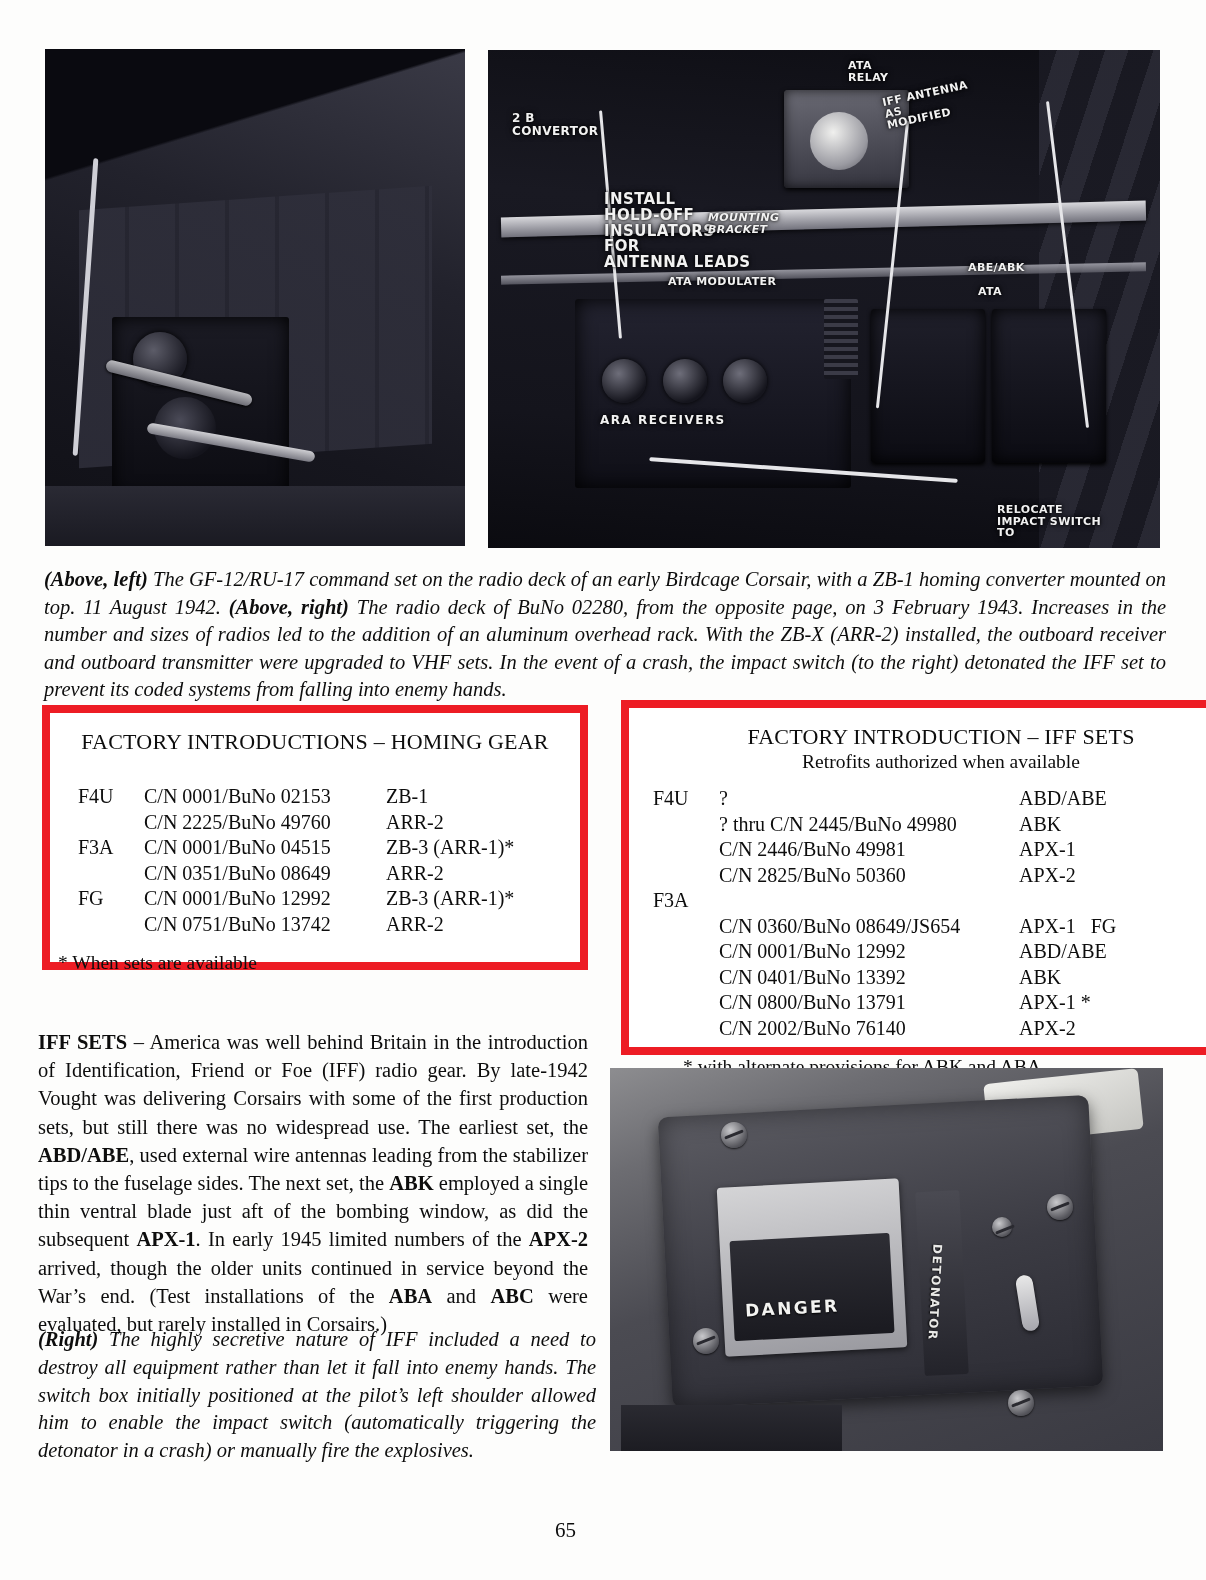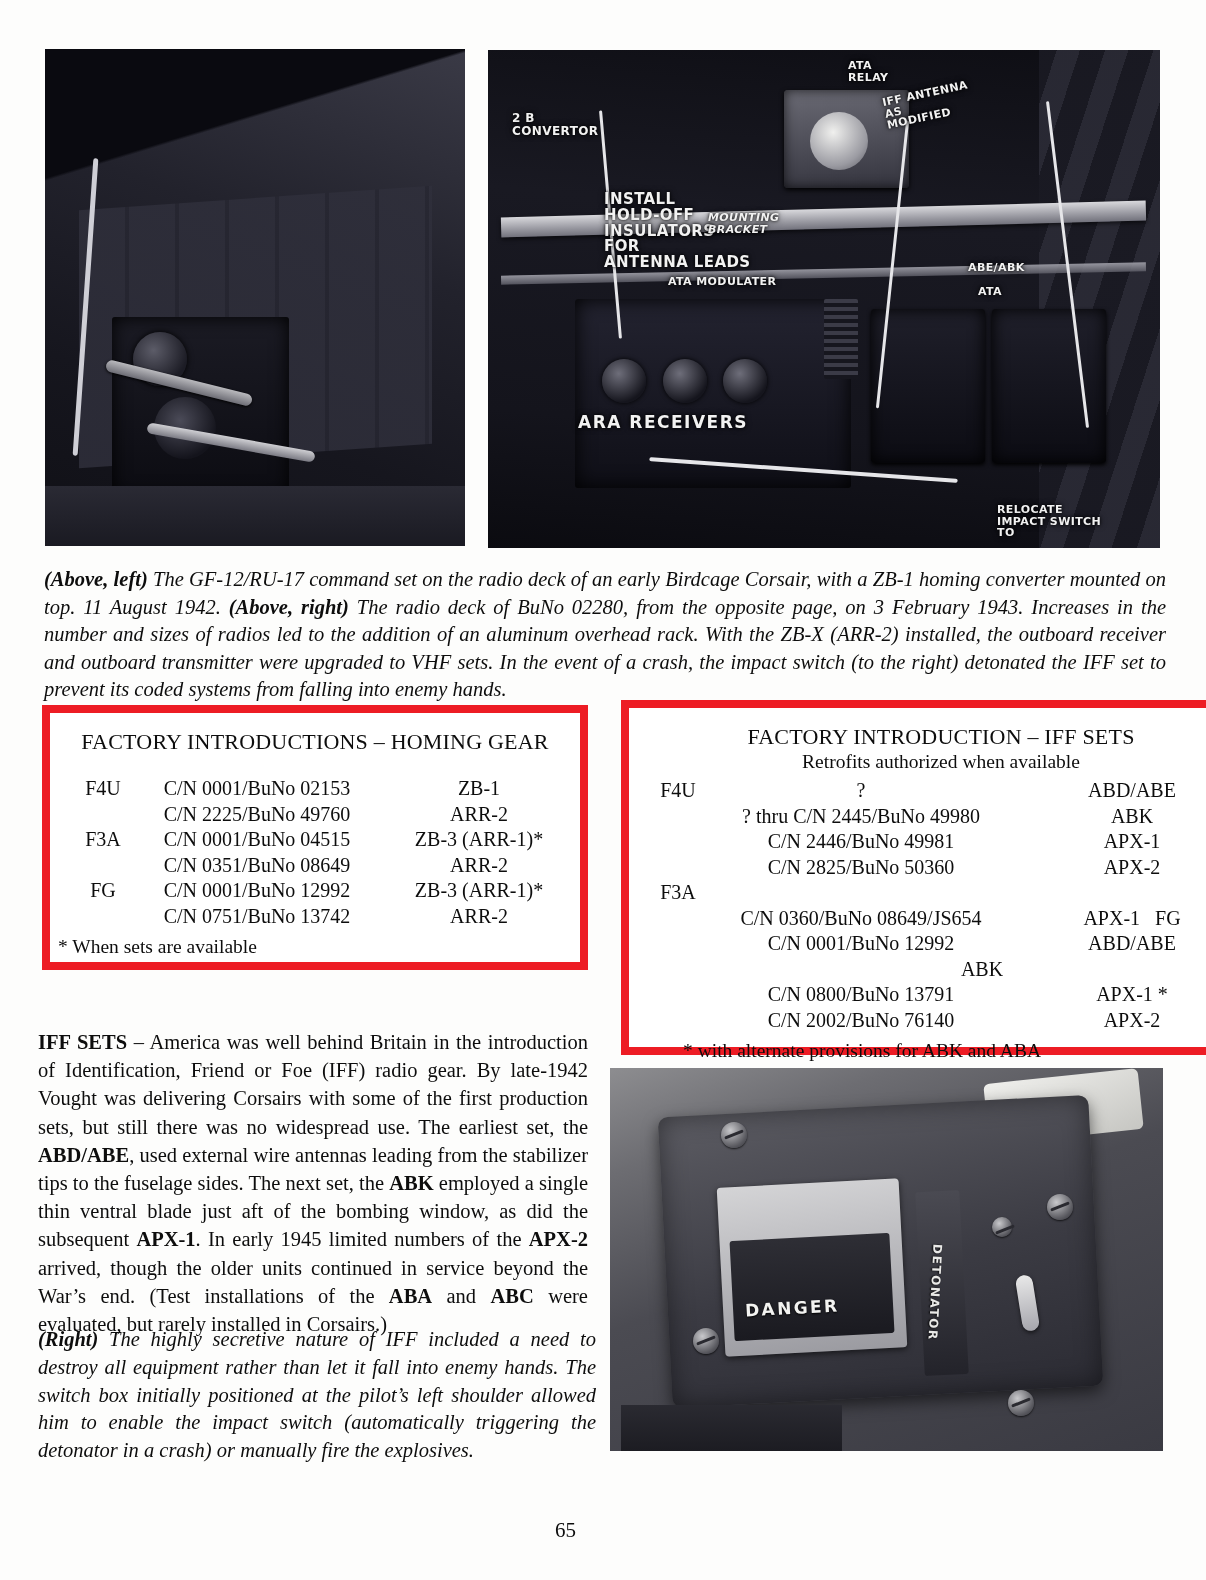--- a/index.html
+++ b/index.html
@@ -270,21 +270,21 @@
     margin: 0;
     padding: 16px 0 0 0;
   }
   .tbl-sub {
     text-align: center;
     font-size: 19.5px;
     margin: 0;
     padding: 1px 0 0 0;
   }
 
-  .rowlist { margin: 0; padding: 0; list-style: none; text-align: center; }
+  .rowlist { margin: 8px; padding: 0; list-style: none; }
   .trow {
     display: flex;
     font-size: 20px;
     line-height: 25.5px;
     white-space: pre;
   }
   .c-model { width: 66px; flex: 0 0 66px; }
   .box-homing .c-model { padding-left: 20px; }
   .box-iff .c-model { padding-left: 16px; }
   .box-homing .c-cn { width: 242px; flex: 0 0 242px; }
@@ -381,21 +381,21 @@
     <div class="annot" style="left:220px;top:162px;font-size:11px;font-style:italic;">MOUNTING
 BRACKET</div>
     <div class="annot" style="left:144px;top:226px;font-size:11px;padding-left:36px;">ATA MODULATER</div>
     <div class="annot" style="left:360px;top:10px;font-size:11px;">ATA
 RELAY</div>
     <div class="annot" style="left:396px;top:38px;font-size:11px;transform:rotate(-12deg);">IFF ANTENNA
 AS
 MODIFIED</div>
     <div class="annot" style="left:480px;top:212px;font-size:11px;">ABE/ABK</div>
     <div class="annot" style="left:490px;top:236px;font-size:11px;">ATA</div>
-    <div class="annot" style="left:90px;top:364px;font-size:17px;letter-spacing:1.5px;">ARA RECEIVERS</div>
+    <div class="annot" style="left:112px;top:364px;font-size:12px;letter-spacing:1.5px;">ARA RECEIVERS</div>
     <div class="annot" style="left:509px;top:454px;font-size:11px;">RELOCATE
 IMPACT SWITCH
 TO</div>
   </div>
 
   <div class="caption-main">
     <b>(Above, left)</b><span>  The GF-12/RU-17 command set on the radio deck of an early Birdcage Corsair, with a ZB-1 homing converter mounted on top.  11 August 1942.  </span><b>(Above, right)</b><span>  The radio deck of BuNo 02280, from the opposite page, on 3 February 1943.  Increases in the number and sizes of radios led to the addition of an aluminum overhead rack.  With the ZB-X (ARR-2) installed, the outboard receiver and outboard transmitter were upgraded to VHF sets.  In the event of a crash, the impact switch (to the right) detonated the IFF set to prevent its coded systems from falling into enemy hands.</span>
   </div>
 
   <div class="redbox box-homing">
@@ -415,21 +415,21 @@
     <div class="tbl-title">FACTORY INTRODUCTION – IFF SETS</div>
     <div class="tbl-sub">Retrofits authorized when available</div>
     <div class="rowlist iff-rows">
         <div class="trow"><span class="c-model">F4U</span><span class="c-cn">?</span><span class="c-set">ABD/ABE</span></div>
         <div class="trow"><span class="c-model"></span><span class="c-cn">? thru C/N 2445/BuNo 49980</span><span class="c-set">ABK</span></div>
         <div class="trow"><span class="c-model"></span><span class="c-cn">C/N 2446/BuNo 49981</span><span class="c-set">APX-1</span></div>
         <div class="trow"><span class="c-model"></span><span class="c-cn">C/N 2825/BuNo 50360</span><span class="c-set">APX-2</span></div>
         <div class="trow"><span class="c-model">F3A</span><span class="c-cn"></span><span class="c-set"></span></div>
         <div class="trow"><span class="c-model"></span><span class="c-cn">C/N 0360/BuNo 08649/JS654</span><span class="c-set">APX-1   FG</span></div>
         <div class="trow"><span class="c-model"></span><span class="c-cn">C/N 0001/BuNo 12992</span><span class="c-set">ABD/ABE</span></div>
-        <div class="trow"><span class="c-model"></span><span class="c-set">ABK</span></div>
+        <div class="trow"><span class="c-model"></span><span class="c-cn">C/N 0401/BuNo 13392</span><span class="c-set">ABK</span></div>
         <div class="trow"><span class="c-model"></span><span class="c-cn">C/N 0800/BuNo 13791</span><span class="c-set">APX-1 *</span></div>
         <div class="trow"><span class="c-model"></span><span class="c-cn">C/N 2002/BuNo 76140</span><span class="c-set">APX-2</span></div>
       </div>
     <div class="tbl-note">*  with alternate provisions for ABK and ABA</div>
   </div>
 
   <div class="body-col">
     <p><b>IFF SETS</b> – America was well behind Britain in the introduction of Identification, Friend or Foe (IFF) radio gear.  By late-1942 Vought was delivering Corsairs with some of the first production sets, but still there was no widespread use.  The earliest set, the <b>ABD/ABE</b>, used external wire antennas leading from the stabilizer tips to the fuselage sides.  The next set, the <b>ABK</b> employed a single thin ventral blade just aft of the bombing window, as did the subsequent <b>APX-1</b>.  In early 1945 limited numbers of the <b>APX-2</b> arrived, though the older units continued in service beyond the War’s end.  (Test installations of the <b>ABA</b> and <b>ABC</b> were evaluated, but rarely installed in Corsairs.)</p>
   </div>
 

